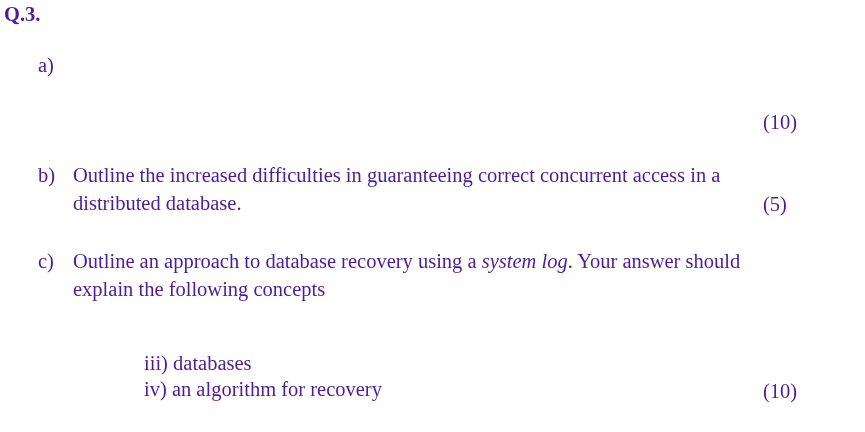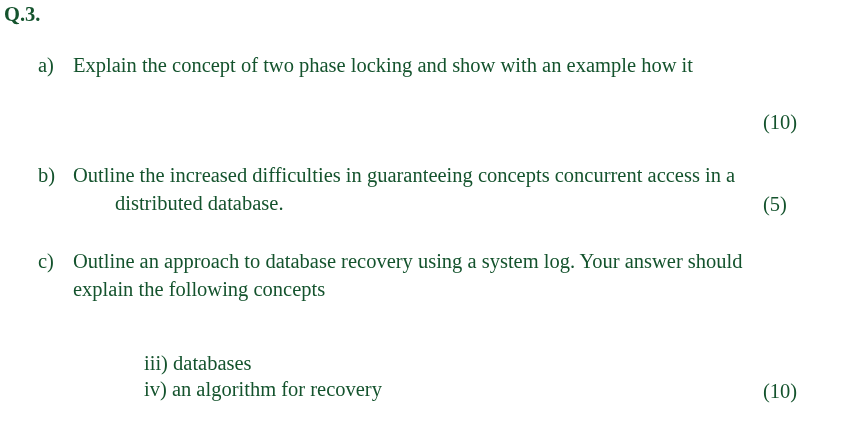--- a/index.html
+++ b/index.html
@@ -7,48 +7,48 @@
     padding: 0;
     background: #ffffff;
   }
   .page {
     position: relative;
     width: 865px;
     height: 432px;
     background: #ffffff;
     overflow: hidden;
     font-family: "Liberation Serif", "DejaVu Serif", serif;
-    color: #14532d;
+    color: #4c1d95;
   }
   .line {
     position: absolute;
     font-size: 20.5px;
     line-height: 28px;
     white-space: nowrap;
   }
   .qnum {
     font-weight: 700;
   }
   .em {
+    font-style: italic;
   }
 </style>
 </head>
 <body>
 
 <div class="page">
 
   <div class="line qnum" style="left:4px; top:0px;">Q.3.</div>
 
   <div class="line" style="left:38px; top:51px;">a)</div>
-  <div class="line" style="left:73px; top:51px;">Explain the concept of two phase locking and show with an example how it</div>
   <div class="line" style="left:763px; top:108px;">(10)</div>
 
   <div class="line" style="left:38px; top:161px;">b)</div>
-  <div class="line" style="left:73px; top:161px;">Outline the increased difficulties in guaranteeing concepts concurrent access in a</div>
-  <div class="line" style="left:73px; top:189px;margin-left:42px;">distributed database.</div>
+  <div class="line" style="left:73px; top:161px;">Outline the increased difficulties in guaranteeing correct concurrent access in a</div>
+  <div class="line" style="left:73px; top:189px;">distributed database.</div>
   <div class="line" style="left:763px; top:190px;">(5)</div>
 
   <div class="line" style="left:38px; top:247px;">c)</div>
   <div class="line" style="left:73px; top:247px;"><span>Outline an approach to database recovery using a </span><span class="em">system log</span><span>. Your answer should</span></div>
   <div class="line" style="left:73px; top:275px;">explain the following concepts</div>
 
   <div class="line" style="left:144px; top:349px;">iii) databases</div>
   <div class="line" style="left:144px; top:375px;">iv) an algorithm for recovery</div>
 
   <div class="line" style="left:763px; top:377px;">(10)</div>

